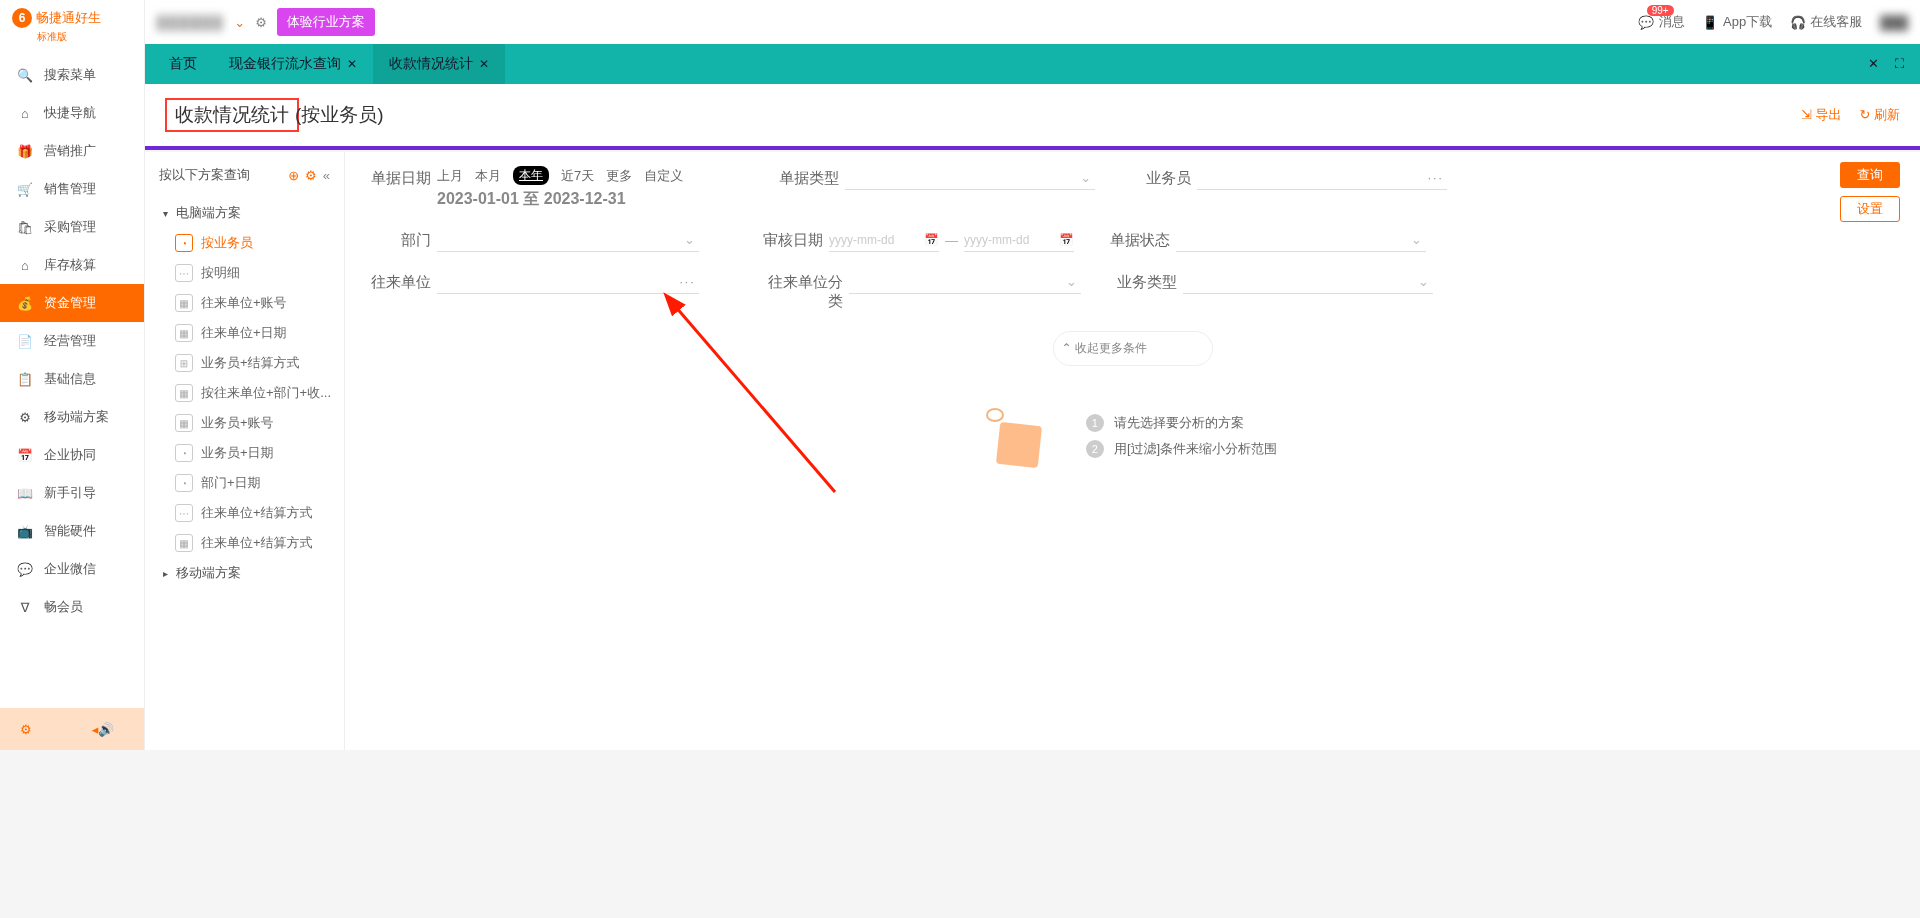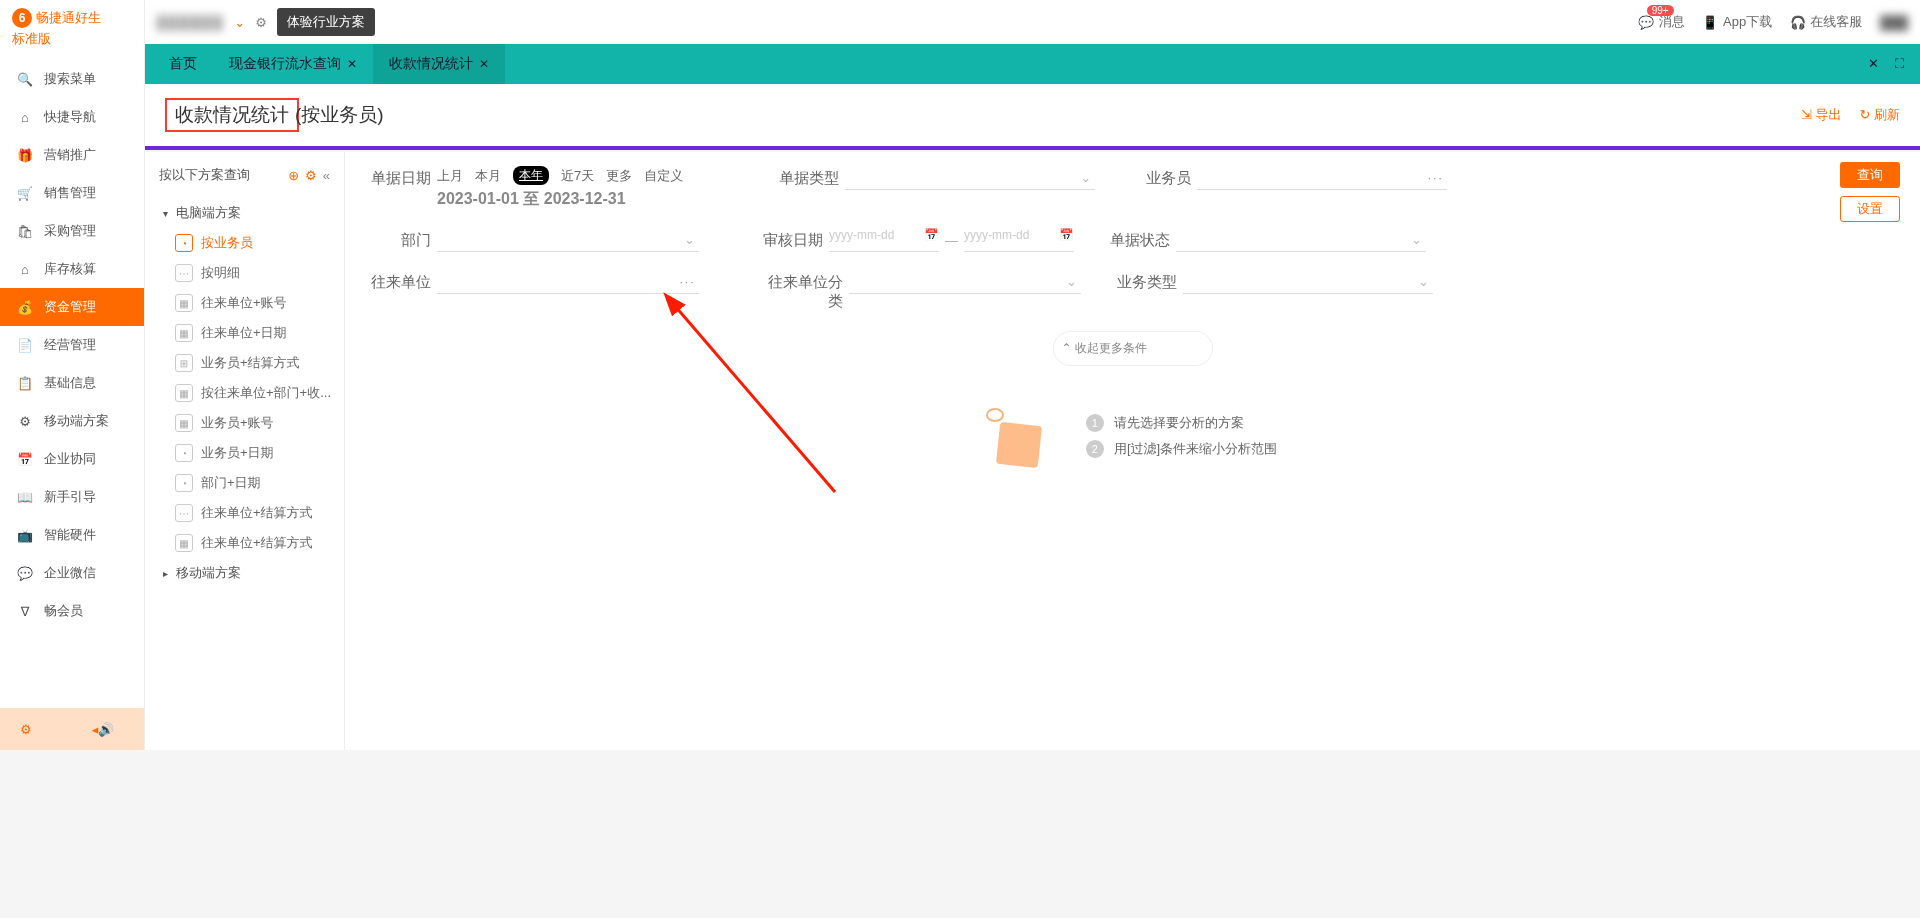--- a/index.html
+++ b/index.html
@@ -5,37 +5,37 @@
     * { margin: 0; padding: 0; box-sizing: border-box; font-family: "Microsoft YaHei", sans-serif; }
     body { background: #f5f5f5; font-size: 13px; color: #333; overflow: hidden; }
     .app { display: flex; height: 750px; }
 
     
     .sidebar { width: 145px; background: #fff; border-right: 1px solid #eee; display: flex; flex-direction: column; }
     .logo-area { padding: 8px 12px; }
     .logo-row { display: flex; align-items: center; gap: 4px; }
     .logo-icon { width: 20px; height: 20px; background: #ff6a00; border-radius: 50%; display: flex; align-items: center; justify-content: center; color: #fff; font-weight: bold; font-size: 12px; }
     .logo-text { color: #ff6a00; font-size: 13px; font-weight: 500; }
-    .logo-sub { color: #ff6a00; font-size: 13px; margin-top: 2px; }
+    .logo-sub { color: #ff6a00; font-size: 10px; margin-top: 2px; margin-left: 25px; }
     .nav { flex: 1; padding-top: 4px; }
     .nav-item { display: flex; align-items: center; padding: 10px 16px; gap: 10px; cursor: pointer; color: #555; }
     .nav-item.active { background: #ff6a00; color: #fff; }
     .nav-item .icon { width: 18px; height: 18px; display: inline-flex; align-items: center; justify-content: center; }
     .sidebar-footer { height: 42px; background: #ffe0c7; display: flex; align-items: center; gap: 60px; padding: 0 20px; color: #ff6a00; }
 
     
     .main { flex: 1; display: flex; flex-direction: column; background: #f3f5f7; }
 
     
     .topbar { height: 44px; background: #fff; display: flex; align-items: center; padding: 0 12px; gap: 10px; }
     .tenant-wrap { display: flex; align-items: center; gap: 10px; color: #888; }
     .tenant-wrap .blur { filter: blur(4px); color: #aaa; letter-spacing: 2px; }
     .tenant-wrap .chev { color: #ff6a00; }
     .gear-btn { color: #888; cursor: pointer; }
-    .exp-btn { background: #404040; color: #fff; padding: 5px 10px; border-radius: 3px; cursor: pointer; }
+    .exp-btn { background: #d946ef; color: #fff; padding: 5px 10px; border-radius: 3px; cursor: pointer; }
     .top-right { margin-left: auto; display: flex; align-items: center; gap: 18px; color: #666; }
     .top-right .item { display: flex; align-items: center; gap: 4px; cursor: pointer; position: relative; }
     .badge { position: absolute; top: -8px; left: 8px; background: #ff4d4f; color: #fff; font-size: 10px; padding: 0 5px; border-radius: 8px; }
 
     
     .tabs { height: 40px; background: #12b3a8; display: flex; align-items: center; padding: 0 8px; color: #0f172a; position: relative; }
     .tab { padding: 0 16px; height: 100%; display: flex; align-items: center; gap: 6px; cursor: pointer; font-size: 14px; }
     .tab.active { background: #0fa398; }
     .tab .close { font-size: 12px; }
     .tabs .right-icons { margin-left: auto; display: flex; gap: 16px; padding-right: 8px; }
@@ -71,21 +71,21 @@
     .field label { width: 66px; text-align: right; color: #666; padding-top: 3px; font-size:15px;}
     .date-opts { display: flex; gap: 12px; color: #666; font-size:13px; align-items:center;}
     .date-opts .active { background: #000000; color: #fff; padding: 1px 6px; border-radius: 8px; font-size:12px;text-decoration:underline;}
     .date-range { color: #888; font-size: 16px; margin-top: 4px; font-weight: bold; }
     .seln { width: 250px; border-bottom: 1px solid #ddd; height: 24px; display: flex; align-items:center; justify-content:flex-end; color:#bbb; cursor:pointer; padding-right:4px;}
     .seln.more { color:#999; letter-spacing:1px;}
     .right-btns { position: absolute; right: 20px; top: 10px; display:flex; flex-direction:column; gap:8px; }
     .btn-primary { background:#ff6a00; color:#fff; padding:4px 16px; border-radius:3px; cursor:pointer; text-align:center;}
     .btn-outline { border:1px solid #ff6a00; color:#ff6a00; padding:3px 16px; border-radius:3px; cursor:pointer; text-align:center;}
     .date-inputs { display:flex; align-items:center; gap:6px; }
-    .dinp { width:110px; border-bottom:1px solid #ddd; height:24px; display:flex; align-items:flex-start; justify-content:space-between; font-size:12px;}
+    .dinp { width:110px; border-bottom:1px solid #ddd; height:24px; display:flex; align-items:center; justify-content:space-between; font-size:12px;}
     .dinp .ph { color:#ccc; }
     .dinp .cal { color:#ff6a00; }
     .collapse-bar { text-align:left; color:#888; padding:8px; font-size:12px; border:1px solid #eee; border-radius:20px; width:160px; margin:20px auto 0; cursor:pointer;}
     .content-lower { margin-top:30px; display:flex; flex-direction:column; align-items:center; gap:30px; color:#888; padding-bottom:20px;}
     .steps .step { display:flex; align-items:center; gap:10px; padding:4px 0; color:#666; }
     .step-num { width:18px; height:18px; border-radius:50%; background:#ccc; color:#fff; font-size:11px; display:inline-flex; align-items:center; justify-content:center;}
     .robot-illust { width:70px; height:80px; position:relative; opacity:0.85;}
     .robot-illust .r1 { position:absolute; left:10px; top:28px; width:42px; height:42px; background:#ffb177; transform:rotate(6deg); border-radius:4px;}
     .robot-illust .r2 { position:absolute; left:-2px; top:12px; width:18px; height:14px; border:2px solid #f4a869; border-radius:50%;}
     .lower-flex { display:flex; align-items:center; gap:28px; justify-content:center;}

